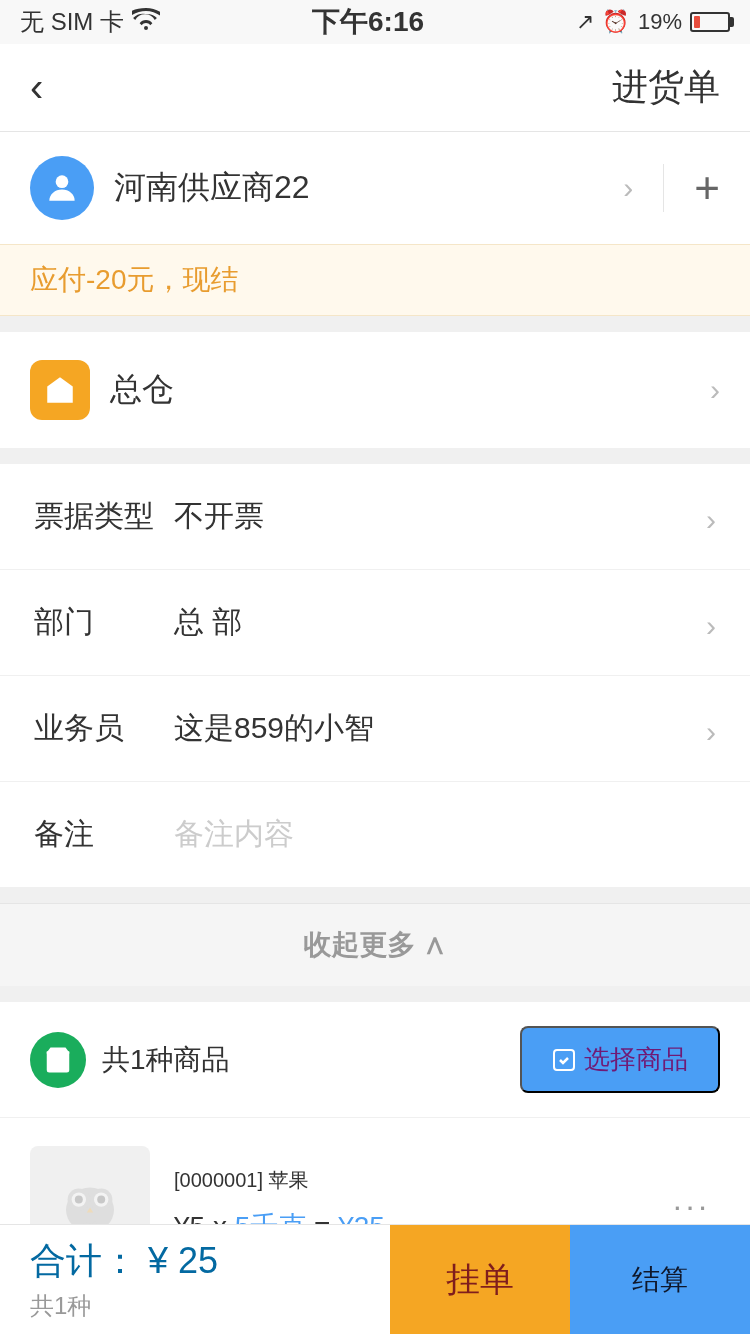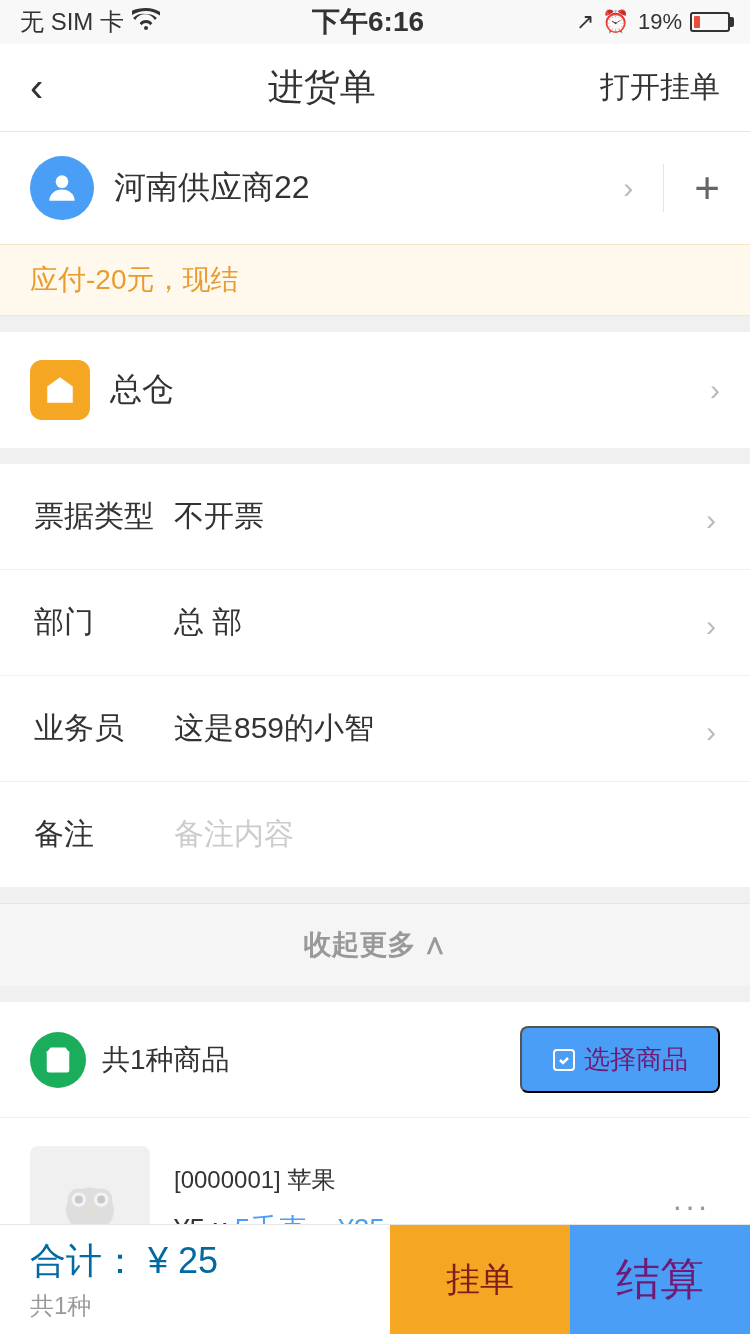--- a/index.html
+++ b/index.html
@@ -197,21 +197,21 @@
     .product-thumb {
       width: 120px; height: 120px;
       background: #f0f0f0;
       border-radius: 8px;
       margin-right: 24px;
       flex-shrink: 0;
       display: flex; align-items: center; justify-content: center;
       overflow: hidden;
     }
     .product-info { flex: 1; }
-    .product-name { font-size: 24px; color: #333; margin-bottom: 14px; }
+    .product-name { font-size: 20px; color: #333; margin-bottom: 14px; }
     .product-price { font-size: 28px; color: #333; }
     .product-price .blue { color: #4a9ef5; }
     .product-more { color: #999; font-size: 32px; letter-spacing: 2px; padding: 10px; }
 
     
     .bottom-bar {
       position: fixed;
       bottom: 0;
       width: 750px;
       height: 110px;
@@ -232,22 +232,22 @@
       background: #f5a623;
       color: #7f1d1d;
       font-size: 34px;
       display: flex; align-items: center; justify-content: center;
       flex-shrink: 0;
     }
     .btn-checkout {
       width: 180px;
       height: 110px;
       background: #4a9ef5;
-      color: #701a75;
-      font-size: 44px;
+      color: #0f172a;
+      font-size: 28px;
       display: flex; align-items: center; justify-content: center;
       flex-shrink: 0;
     }
 
     
     .owl-logo {
       width: 80px; height: 80px;
       opacity: 0.25;
     }
   </style>
@@ -270,21 +270,20 @@
     <span>19%</span>
     <span class="battery">
         <span class="battery-fill"></span>
       </span>
   </div>
 </div>
 
 <div class="nav-bar">
   <span class="nav-back">‹</span>
   <span class="nav-title">进货单</span>
-  <span class="nav-action">打开挂单</span>
 </div>
 
 <div class="section">
   <div class="supplier-row">
     <div class="supplier-avatar">
       <svg viewBox="0 0 24 24">
         <circle cx="12" cy="8" r="4"></circle>
         <path d="M4 20c0-4 3.6-7 8-7s8 3 8 7"></path>
       </svg>
     </div>

